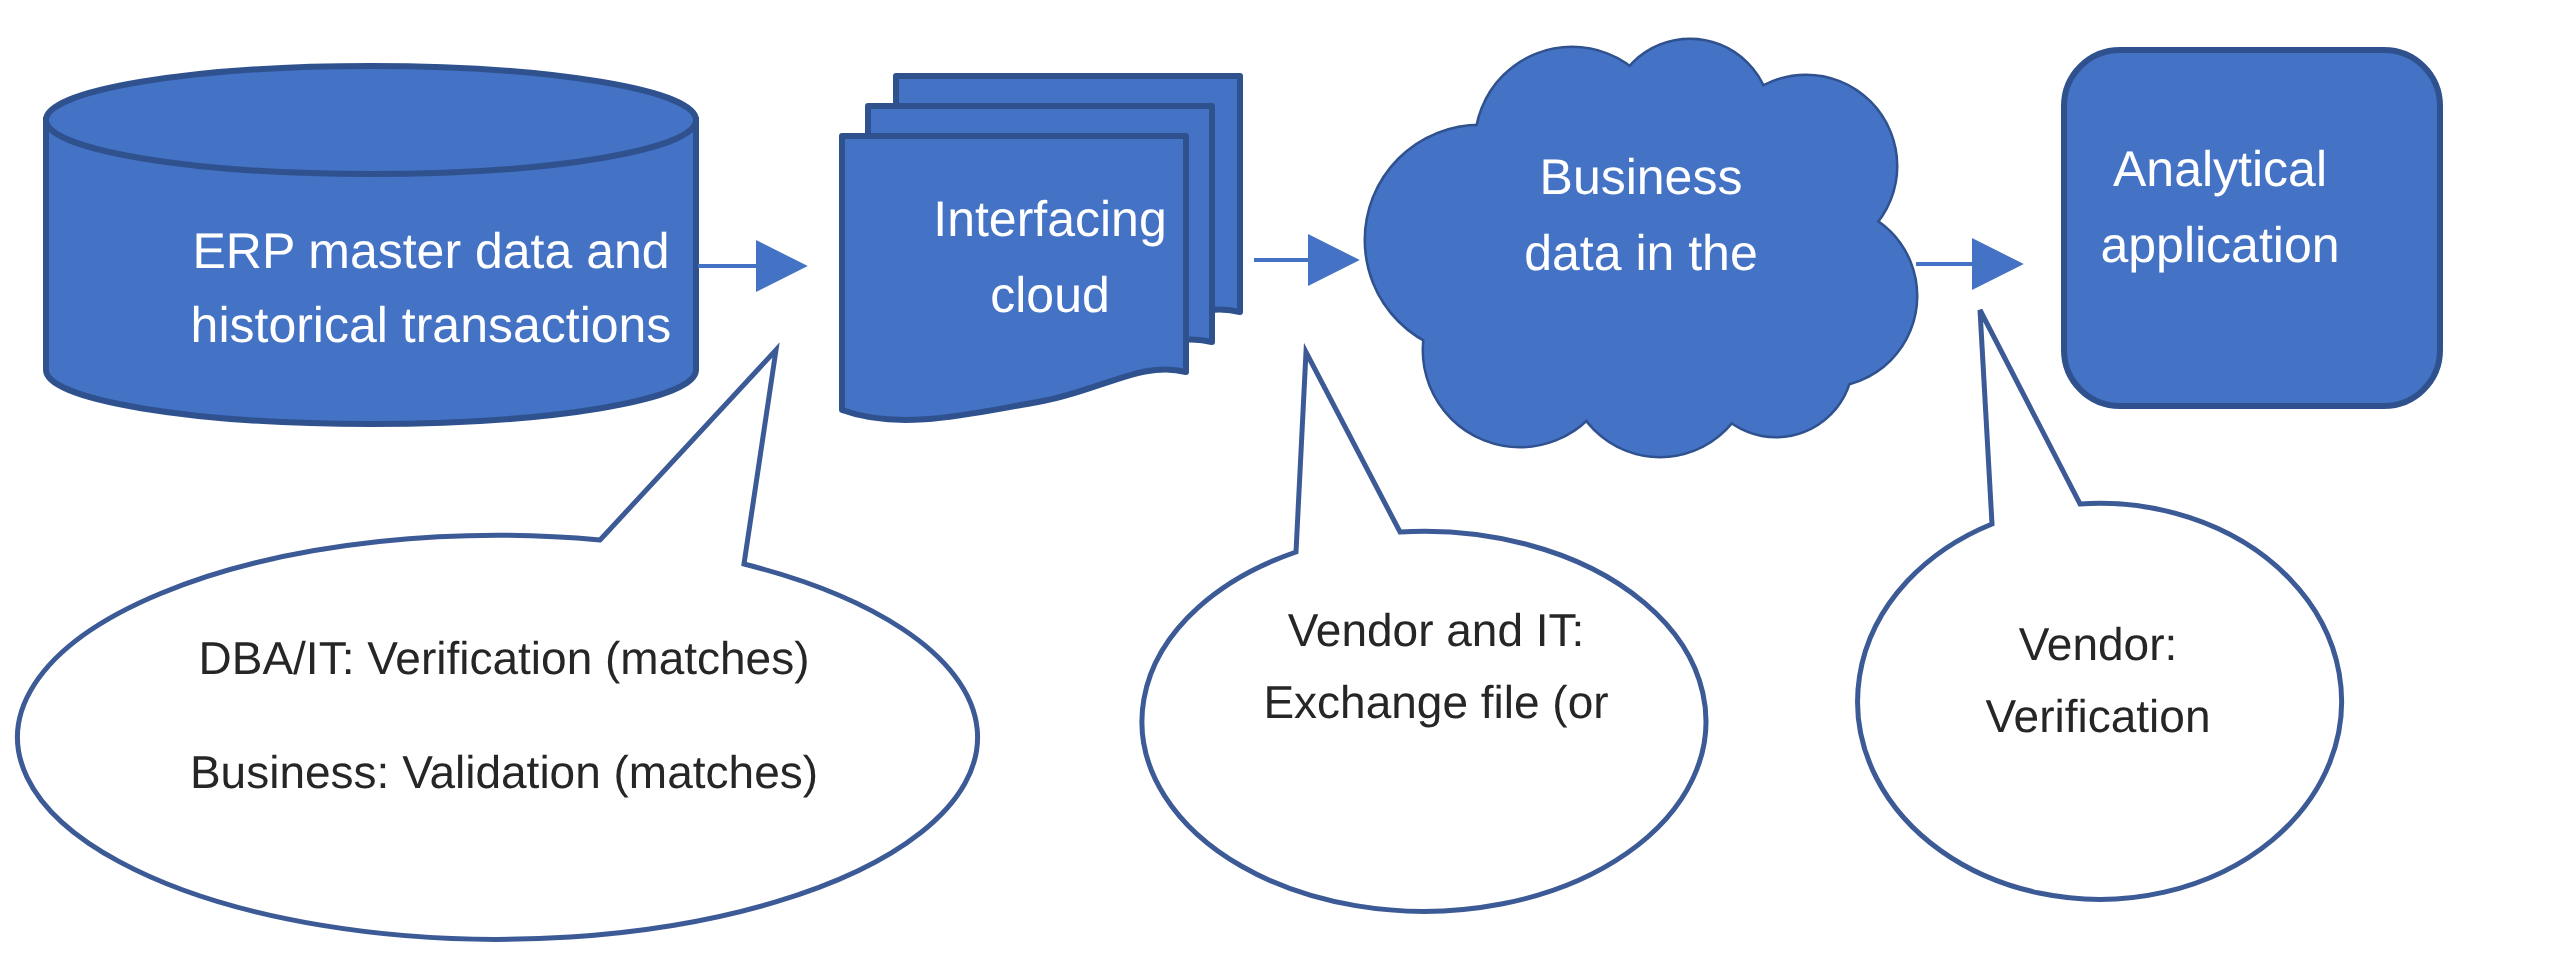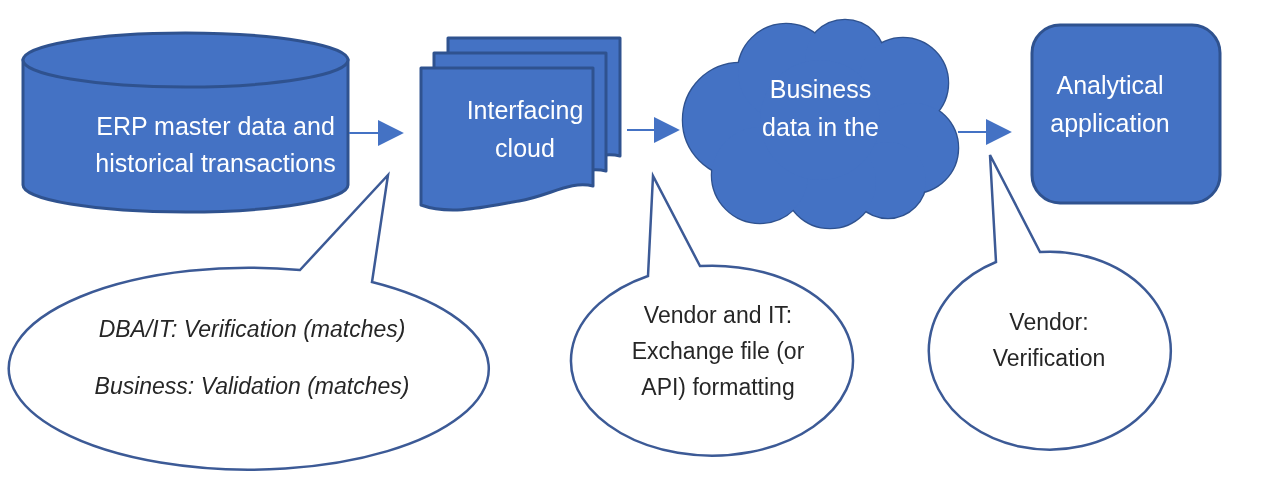--- a/index.html
+++ b/index.html
@@ -5,21 +5,21 @@
   html,body{margin:0;padding:0;background:#fff;}
   .canvas{
     position:relative;width:1280px;height:482px;background:#fff;
     font-family:"Liberation Sans",sans-serif;overflow:hidden;
   }
   .diagram-layer{position:absolute;left:0;top:0;width:1280px;height:482px;}
   .label{position:absolute;text-align:center;}
   .node-label{color:#ffffff;font-size:25px;line-height:37px;font-weight:400;}
   .callout-label{color:#262626;font-size:23px;font-weight:400;}
   .lh36{line-height:36px;}
-  .lh57{line-height:57px;font-style:italic;}
+  .lh57{line-height:57px;}
 </style>
 </head>
 <body>
 
 <div class="canvas">
 
   <svg class="diagram-layer" viewBox="0 0 1280 482">
     <defs>
       <marker id="arrowhead" viewBox="0 0 10 10" refX="8.5" refY="5" markerWidth="13" markerHeight="13" orient="auto">
         <path d="M0 0 L10 5 L0 10 z" fill="#4472C4"></path>
@@ -94,21 +94,20 @@
   </div>
 
   <div class="label callout-label lh57" style="left:22px;top:301px;width:460px;">
     <div>DBA/IT: Verification (matches)</div>
     <div>Business: Validation (matches)</div>
   </div>
 
   <div class="label callout-label lh36" style="left:593px;top:297px;width:250px;">
     <div>Vendor and IT:</div>
     <div>Exchange file (or</div>
-    <div>API) formatting</div>
   </div>
 
   <div class="label callout-label lh36" style="left:949px;top:304px;width:200px;">
     <div>Vendor:</div>
     <div>Verification</div>
   </div>
 
 </div>
 
 </body></html>

